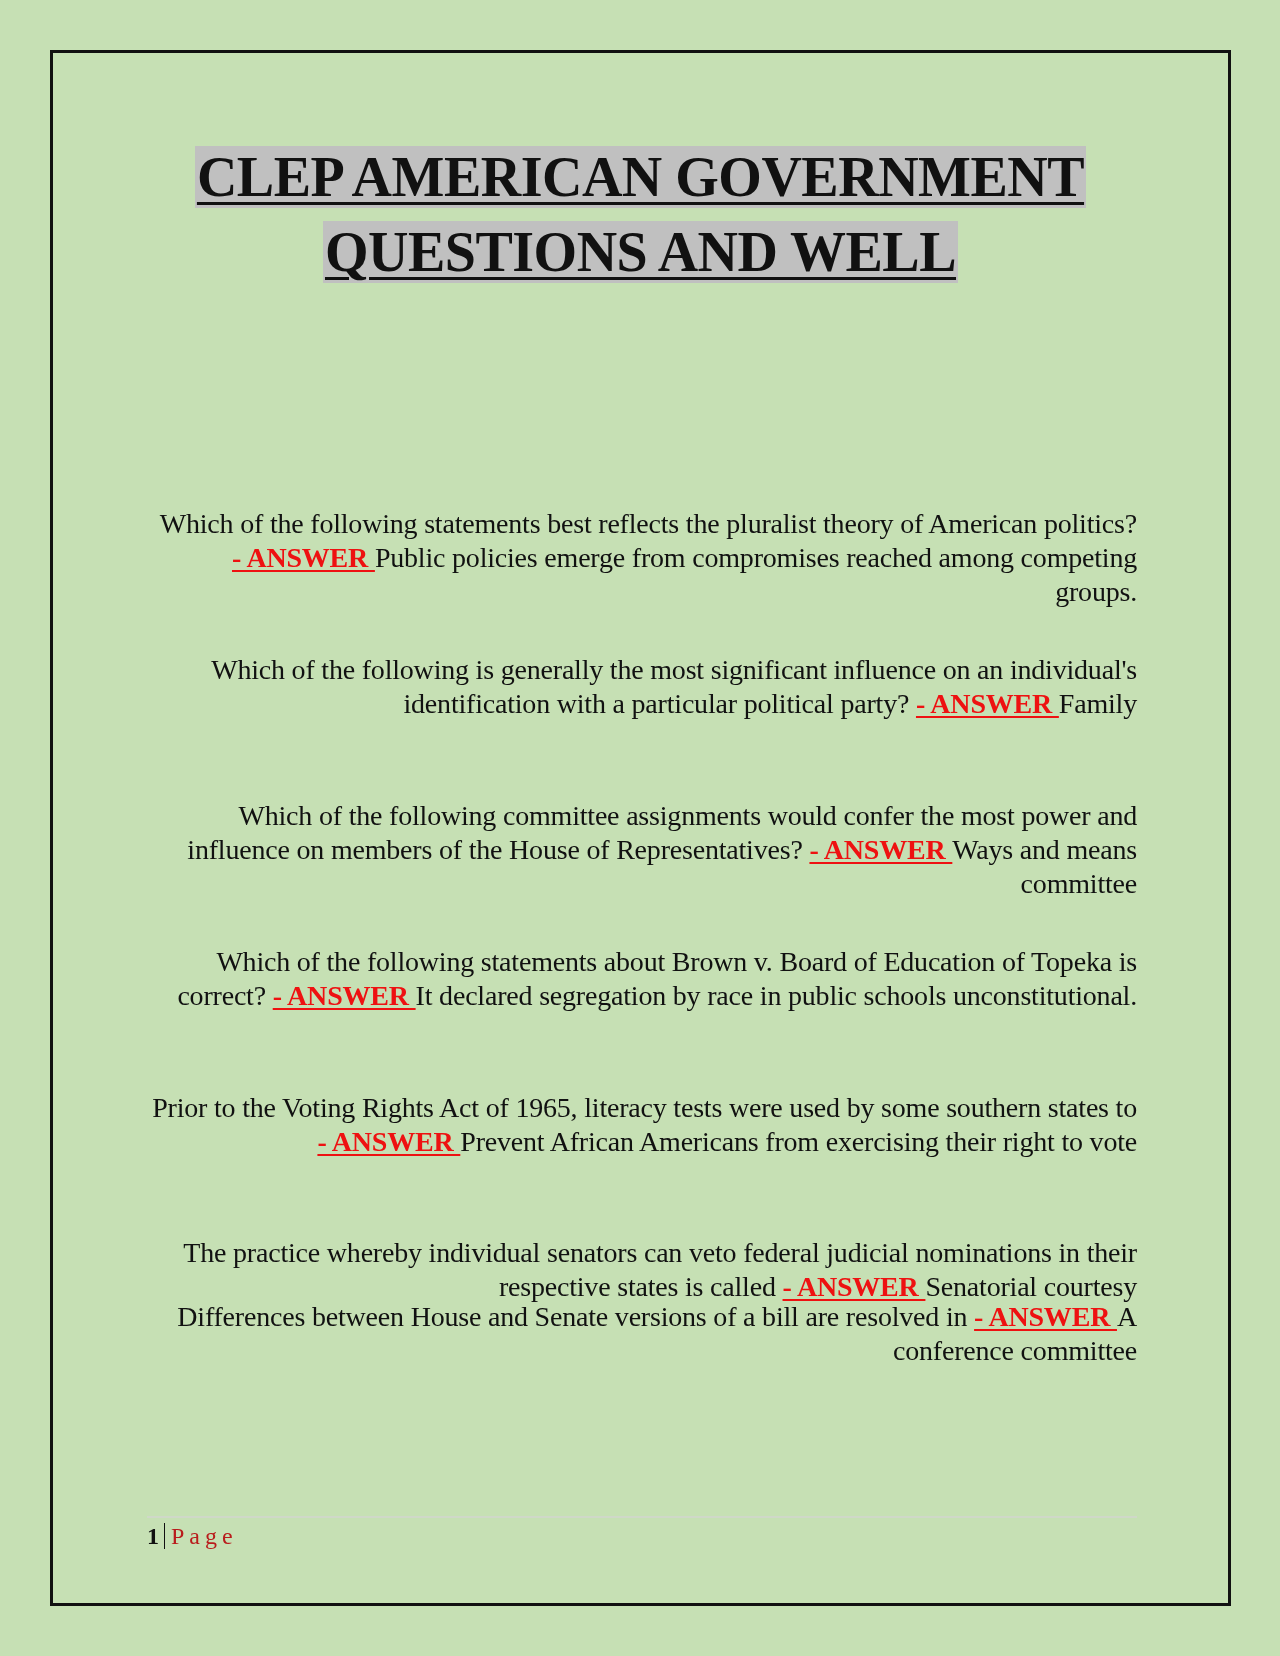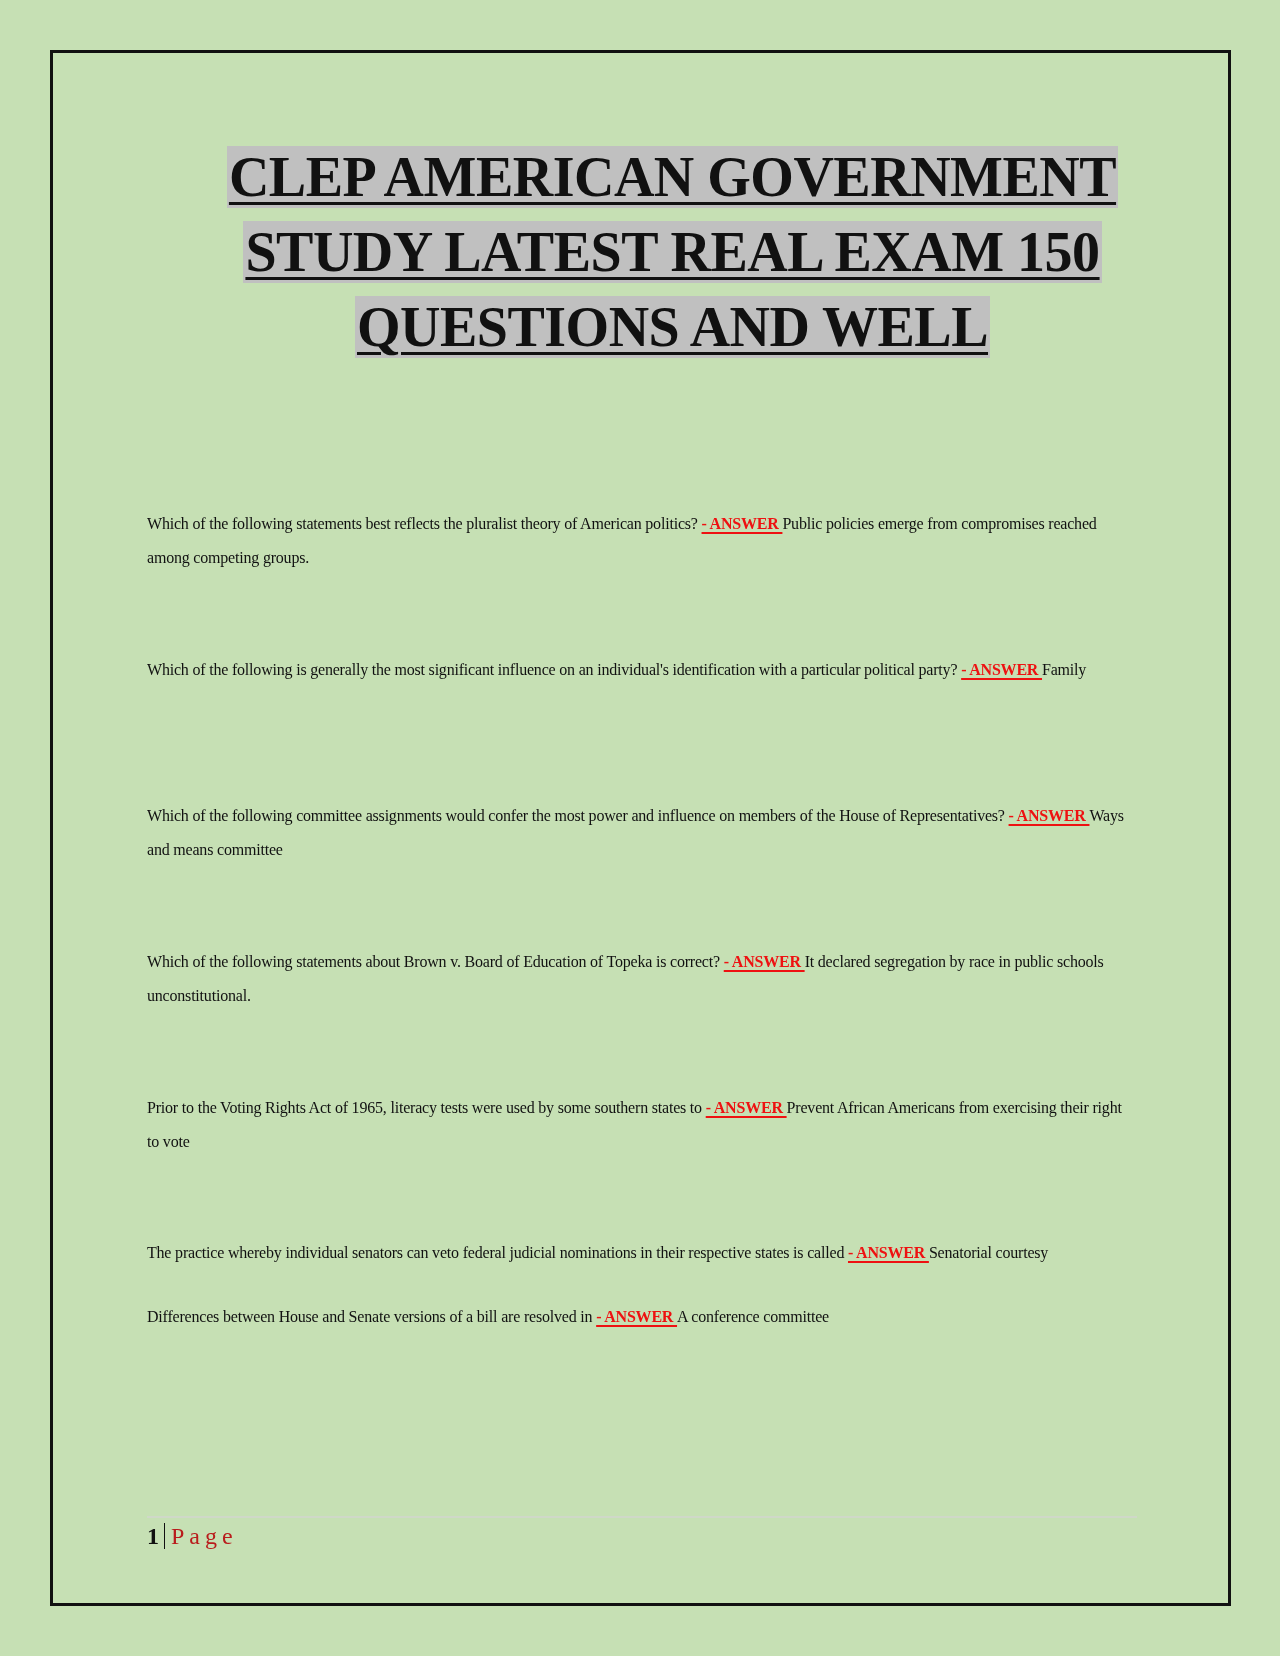--- a/index.html
+++ b/index.html
@@ -23,44 +23,44 @@
     height: 1550px;
     border: 3px solid #111;
     box-sizing: content-box;
   }
   .title-block {
     position: absolute;
     left: 53px;
     top: 140px;
     width: 1175px;
     text-align: center;
-    padding-left: 32px;
   }
   .title-line {
     display: block;
     height: 75px;
     line-height: 75px;
   }
   .title-line span {
     background: #c0c0c0;
     font-weight: bold;
     font-size: 56px;
     text-decoration: underline;
     text-decoration-thickness: 3px;
     text-underline-offset: 6px;
     padding: 0 2px;
     letter-spacing: -0.5px;
   }
   .qa {
     position: absolute;
     left: 147px;
     width: 990px;
-    font-size: 16px;
+    font-size: 28px;
     line-height: 34px;
     letter-spacing: -0.2px;
+    text-align: right;
   }
   .answer-tag {
     color: #ee1111;
     font-weight: bold;
     text-decoration: underline;
     text-decoration-thickness: 2px;
     text-underline-offset: 3px;
   }
   .footer-rule {
     position: absolute;
@@ -94,21 +94,20 @@
     letter-spacing: 5px;
   }
 </style>
 </head>
 <body>
 
 <div class="page-border"></div>
 
 <div class="title-block">
   <div class="title-line"><span>CLEP AMERICAN GOVERNMENT</span></div>
-  <div class="title-line"><span>STUDY LATEST REAL EXAM 150</span></div>
   <div class="title-line"><span>QUESTIONS AND WELL</span></div>
 </div>
 
 <div class="qa" style="top:507px">
   <span>Which of the following statements best reflects the pluralist theory of American politics? </span><span class="answer-tag">- ANSWER </span><span>Public policies emerge from compromises reached among competing groups.</span>
 </div>
 
 <div class="qa" style="top:653px">
   <span>Which of the following is generally the most significant influence on an individual's identification with a particular political party? </span><span class="answer-tag">- ANSWER </span><span>Family</span>
 </div>

